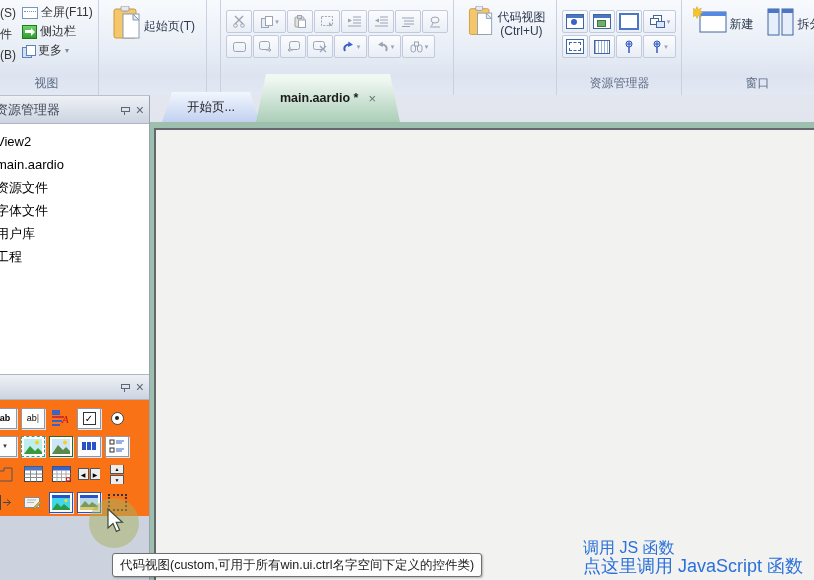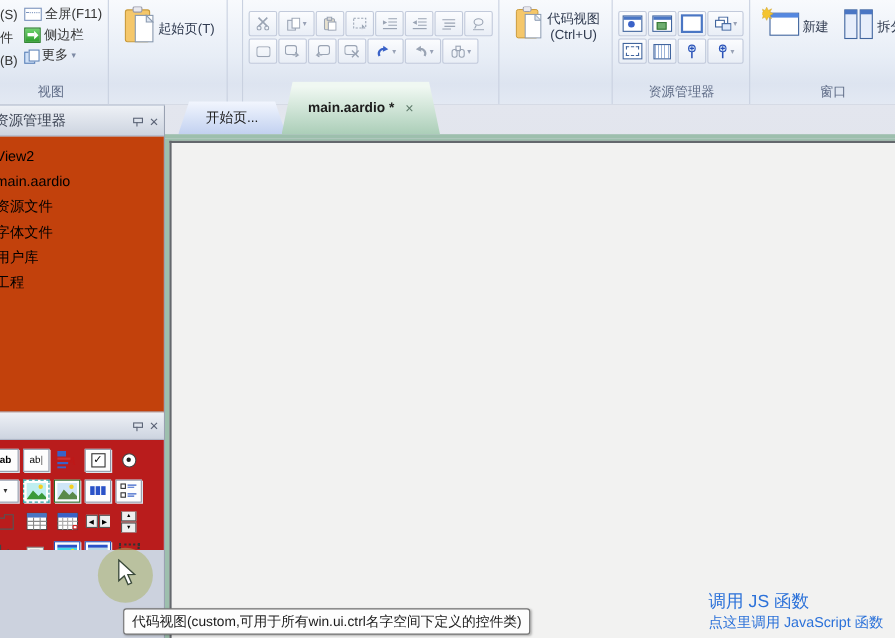--- a/index.html
+++ b/index.html
@@ -43,30 +43,30 @@
     border-right:1px solid #9aa2b2;overflow:hidden;}
   .phead{height:27px;background:linear-gradient(#eef1f6,#cdd4e0);
     border-bottom:1px solid #aeb6c6;display:flex;align-items:center;color:#3f4757;
     font-size:13px;position:relative;}
   .phead .ptitle{margin-left:-5px;white-space:nowrap;}
   .phead .hicons{position:absolute;right:5px;top:0;bottom:0;display:flex;align-items:center;gap:7px;color:#5c6577;}
   .xglyph{font-size:14px;line-height:14px;color:#5c6577;}
   .pinico{display:inline-block;width:9px;height:10px;position:relative;}
   .pinico::before{content:"";position:absolute;left:1px;top:2px;width:7px;height:3px;border:1px solid #5c6577;}
   .pinico::after{content:"";position:absolute;left:4px;top:6px;width:1px;height:4px;background:#5c6577;}
-  .treebody{background:#c2410c;height:244px;border-bottom:1px solid #aeb6c6;padding-top:6px;}
+  .treebody{background:#ffffff;height:244px;border-bottom:1px solid #aeb6c6;padding-top:6px;}
   .treeitem{height:23px;line-height:23px;color:#000;font-size:13px;margin-left:-4px;white-space:nowrap;}
   .p2head{height:24px;background:linear-gradient(#eef1f6,#cdd4e0);border-bottom:1px solid #aeb6c6;
     position:relative;}
   .sechead{height:29px;background:linear-gradient(#f6f7f9,#d8dce4);border-bottom:1px solid #b3bac8;
     display:flex;align-items:center;color:#33415e;font-size:13px;position:relative;}
   .sechead .stitle{margin-left:8px;}
   .sechead .collapse{position:absolute;right:0;top:0;bottom:0;width:30px;border-left:1px solid #b3bac8;
     display:flex;align-items:center;justify-content:center;color:#7c8498;font-size:9px;}
-  .palette{background:#b91c1c;height:100px;position:relative;overflow:hidden;}
+  .palette{background:#f97316;height:116px;position:relative;overflow:hidden;}
   .pgrid{position:absolute;left:-9px;top:4px;display:grid;grid-template-columns:repeat(5,28px);
     grid-auto-rows:28px;}
   .pcell{display:flex;align-items:center;justify-content:center;}
   .pi{width:22px;height:19px;border:1px solid #8f98a8;background:#fdfdfd;
     box-shadow:inset 1px 1px 0 #fff, 1px 1px 0 #dfe3ea;display:flex;align-items:center;
     justify-content:center;font-size:9px;color:#000;position:relative;overflow:hidden;}
   .pi.noborder{border:none;box-shadow:none;background:transparent;}
 
   
   .main{position:absolute;left:150px;top:95px;right:0;bottom:0;
@@ -79,21 +79,21 @@
   .tab.active{background:linear-gradient(#f0f8f2 10%,#abceb8);font-weight:bold;width:112px;
     margin-left:-4px;height:40px;}
   .tab .closex{font-weight:normal;color:#5e7a6a;margin-left:10px;font-size:13px;}
   .sagestrip{height:4px;background:#9dbfad;}
   .canvasframe{position:absolute;left:0;top:31px;right:0;bottom:0;background:#9dbfad;
     padding:2px 0 0 4px;}
   .canvas{width:100%;height:100%;box-sizing:border-box;border-top:2px solid #64686d;
     border-left:2px solid #64686d;background:#f2f2f1;position:relative;}
   .jsblock{position:absolute;right:11px;bottom:6px;text-align:left;}
   .jsline1{font-size:16px;color:#2b71d9;line-height:20px;}
-  .jsline2{font-size:13px;color:#2b71d9;line-height:16px;}
+  .jsline2{font-size:18px;color:#2b71d9;line-height:16px;}
 
   
   .tooltip{position:absolute;left:112px;top:553px;height:18px;line-height:18px;
     background:#fdfdfd;border:1px solid #6f6f6f;border-radius:3px;padding:2px 7px;
     font-size:12.5px;color:#1a1a1a;white-space:nowrap;z-index:50;
     box-shadow:1px 1px 2px rgba(0,0,0,.25);}
 
   
   .hovercircle{position:absolute;left:89px;top:498px;width:50px;height:50px;border-radius:50%;
     background:rgba(168,176,96,.50);z-index:20;}

